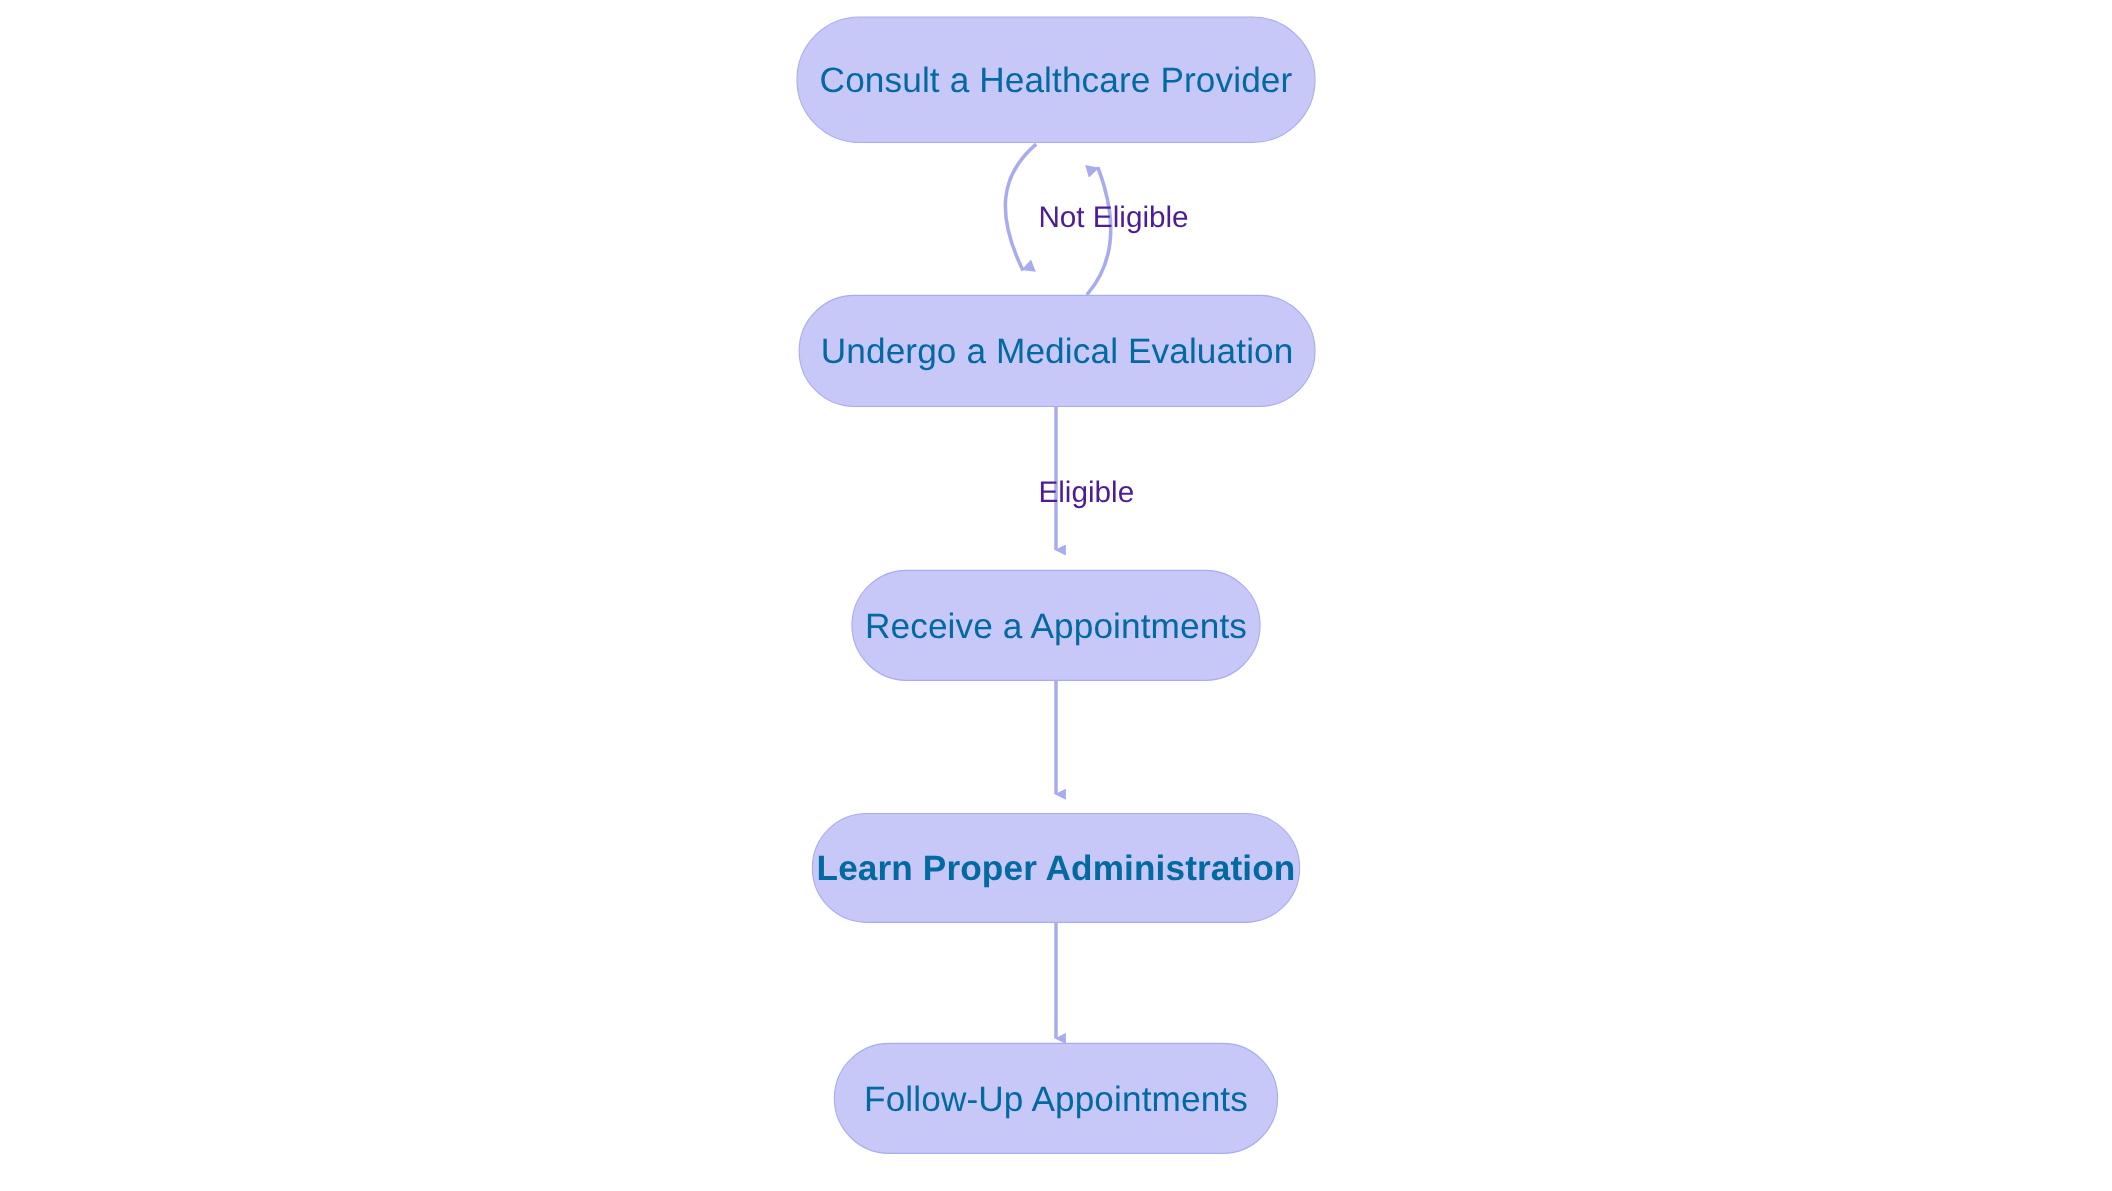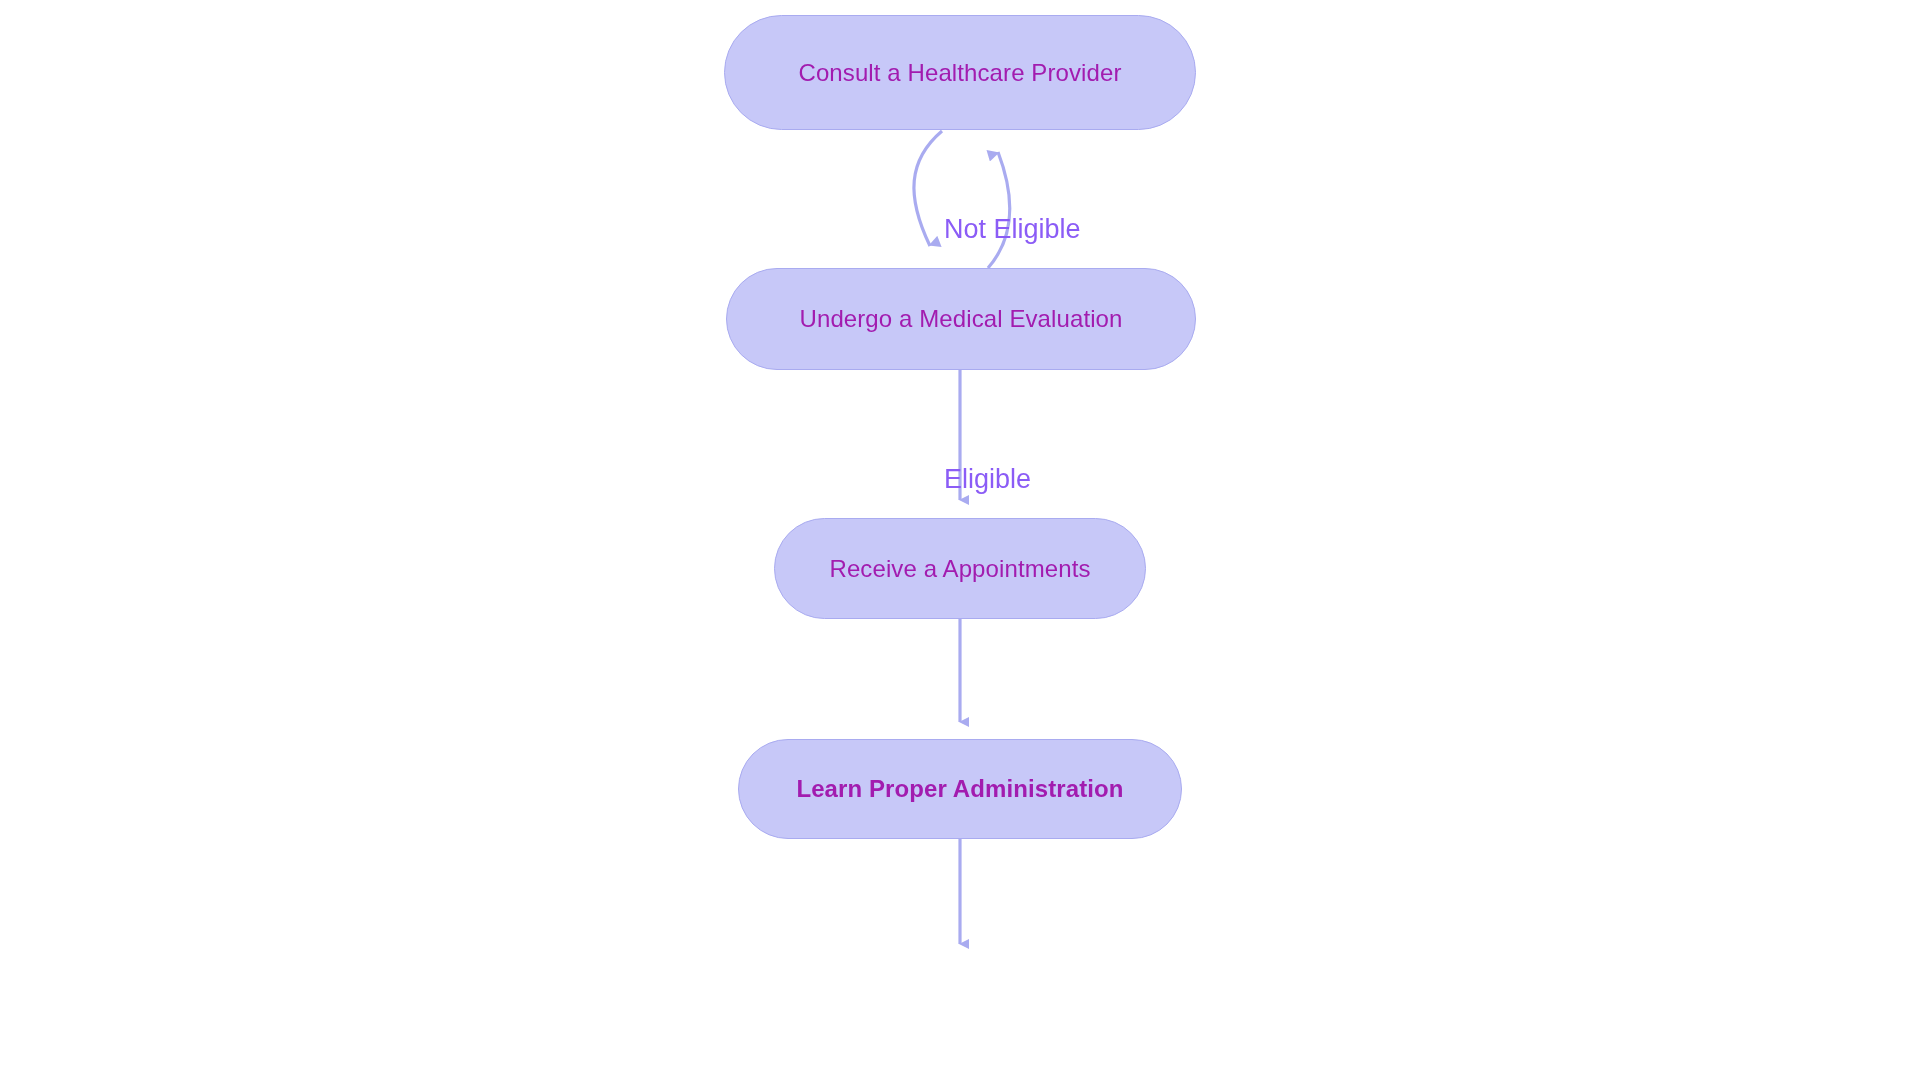--- a/index.html
+++ b/index.html
@@ -28,38 +28,37 @@
   }
   .node {
     position: absolute;
     box-sizing: border-box;
     display: flex;
     align-items: center;
     justify-content: center;
     background: #c7c8f8;
     border: 1.6px solid #a9abf0;
     border-radius: 999px;
-    color: #a21caf;
-    font-size: 24px;
+    color: #0369a1;
+    font-size: 32px;
     font-weight: 400;
     letter-spacing: 0.1px;
     white-space: nowrap;
   }
   .node-label {
     display: block;
     line-height: 1;
   }
   .edge-label {
     position: absolute;
-    color: #8b5cf6;
+    color: #4c1d95;
     font-size: 27px;
     line-height: 1;
     white-space: nowrap;
     background: transparent;
-    margin-top: 32px;
   }
 </style>
 </head>
 <body>
 
 <div id="canvas">
 
   <svg class="edge-layer" viewBox="0 0 1920 1083" width="1920" height="1083" xmlns="http://www.w3.org/2000/svg">
     <defs>
       <marker id="arrow-down" markerWidth="12" markerHeight="12" refX="5" refY="9" orient="auto" markerUnits="userSpaceOnUse">
@@ -93,18 +92,21 @@
   </div>
 
   <div class="node" style="left:774px; top:518px; width:372px; height:101px;">
     <span class="node-label">Receive a Appointments</span>
   </div>
 
   <div class="node" style="left:738px; top:739px; width:444px; height:100px;font-weight:bold;">
     <span class="node-label">Learn Proper Administration</span>
   </div>
 
+  <div class="node" style="left:758px; top:948px; width:404px; height:101px;">
+    <span class="node-label">Follow-Up Appointments</span>
+  </div>
 
   <div class="edge-label" style="left:944px; top:184px;">Not Eligible</div>
 
   <div class="edge-label" style="left:944px; top:434px;">Eligible</div>
 
 </div>
 
 </body></html>

